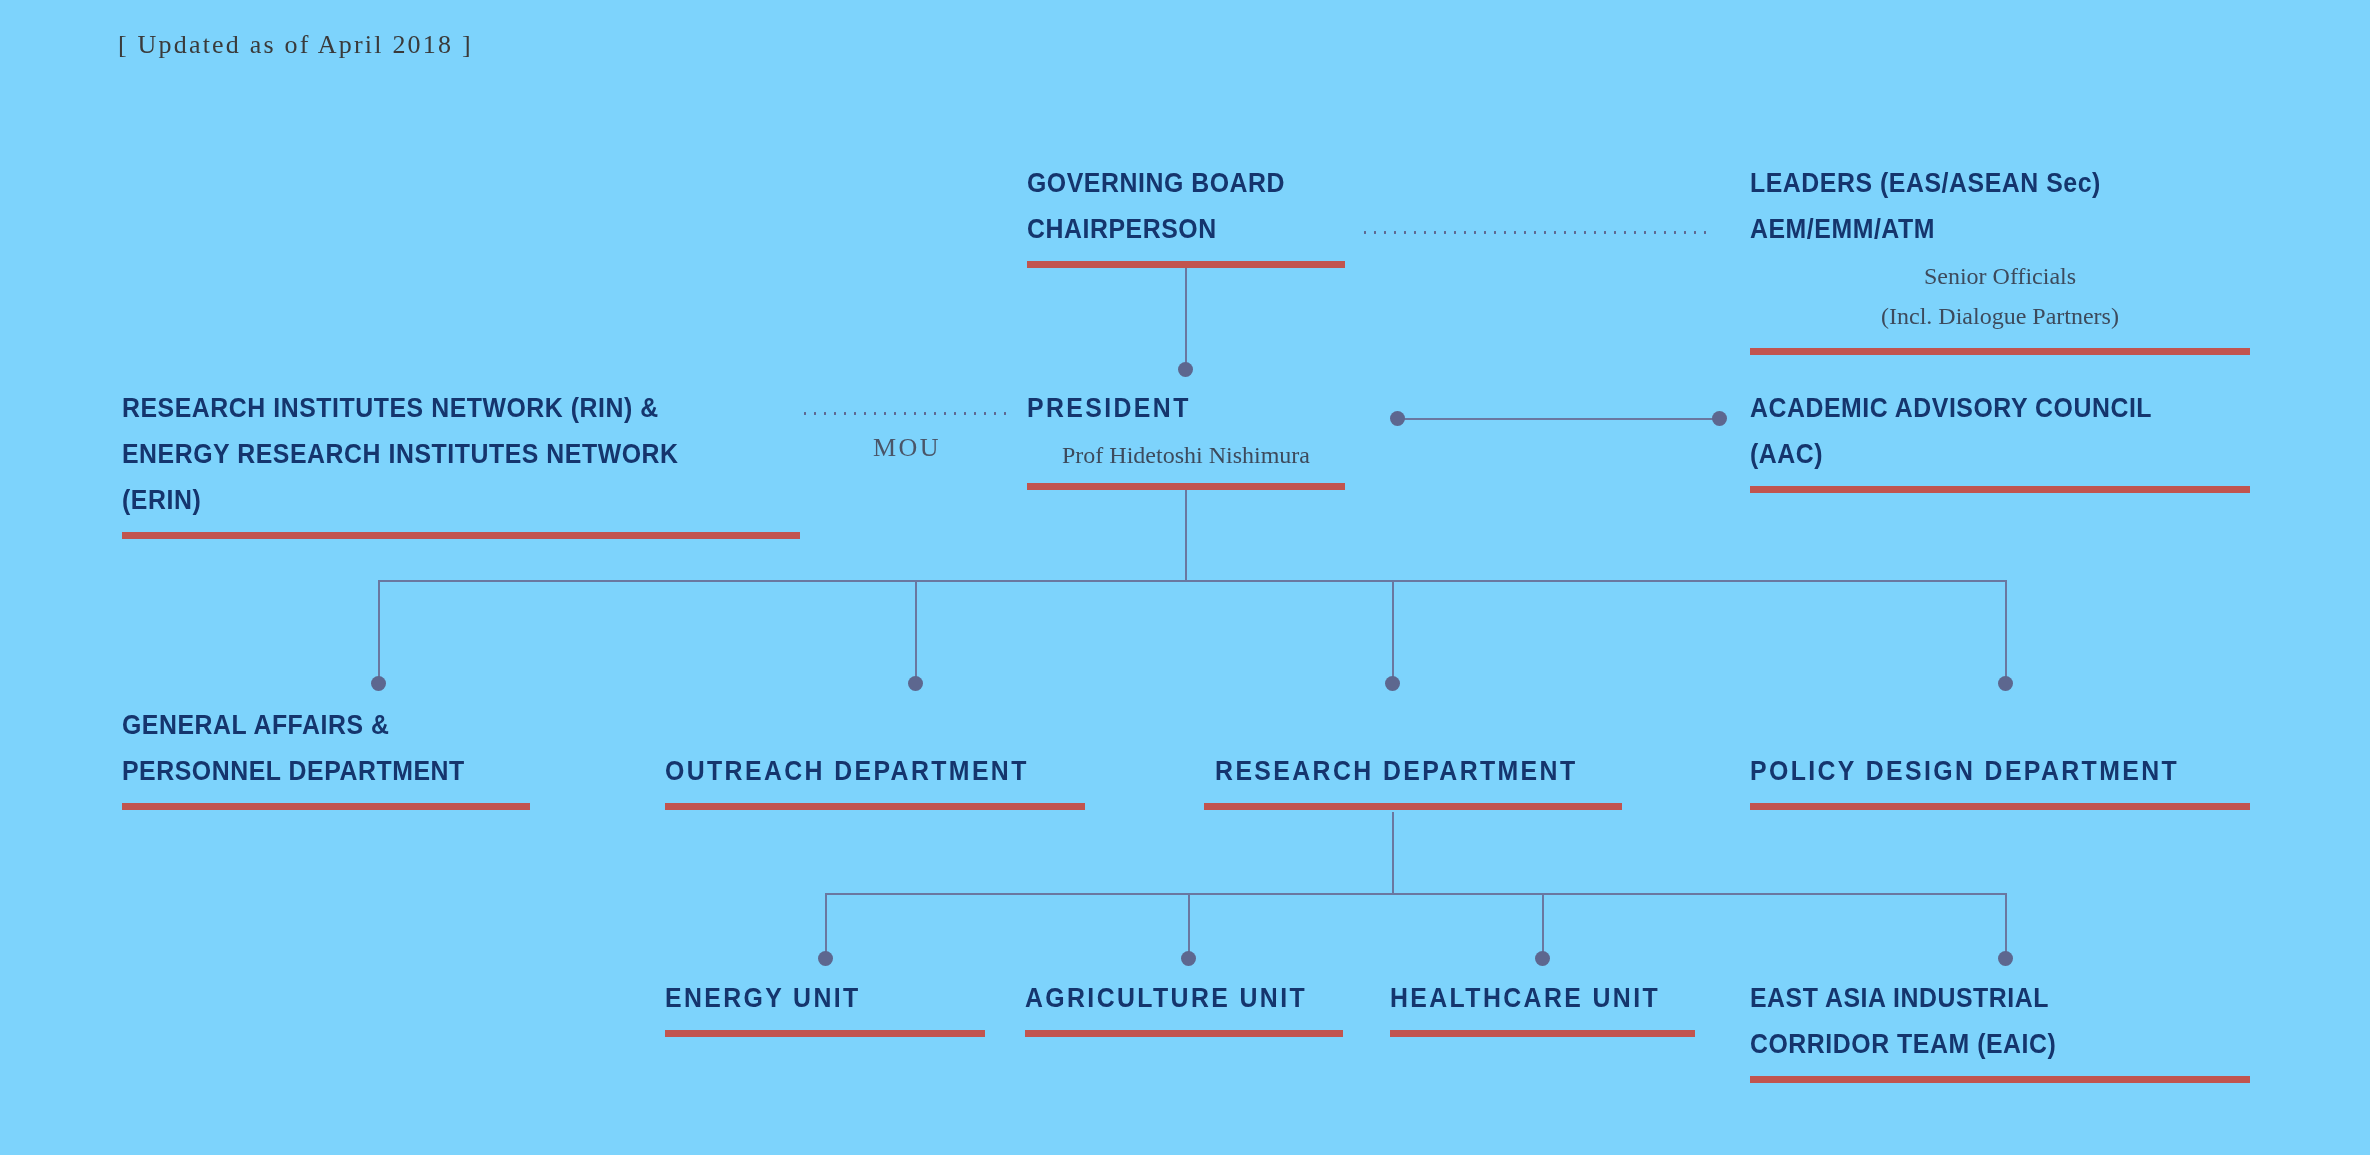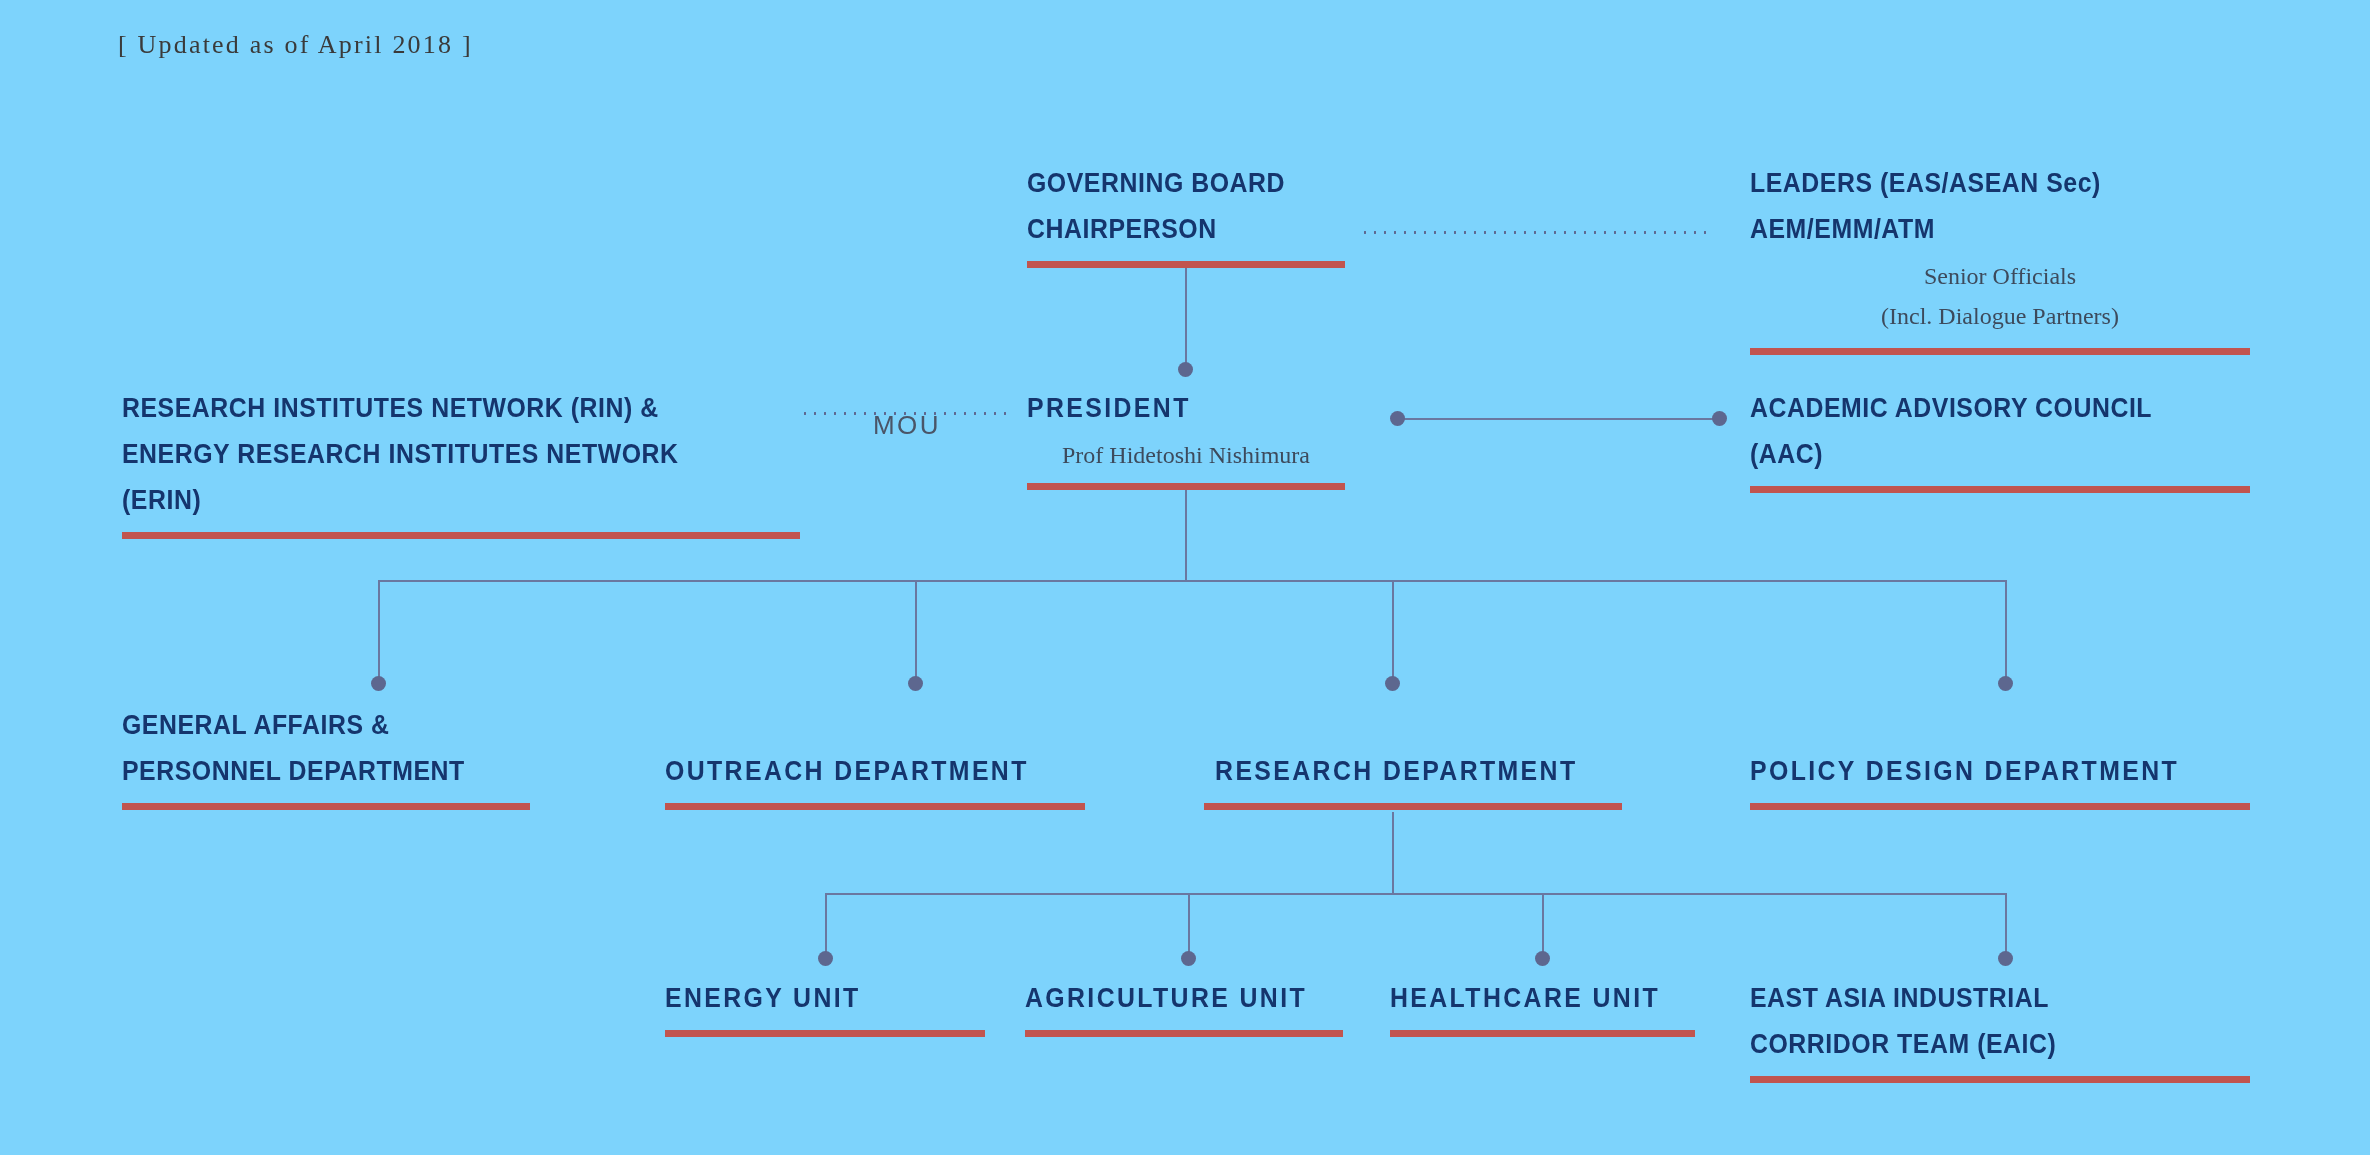--- a/index.html
+++ b/index.html
@@ -102,21 +102,21 @@
 <div id="chart-root">
 
   <div class="updated-note">[ Updated as of April 2018 ]</div>
 
   <div class="dotted" style="left:1360px; top:231px; width:352px;"></div>
 
   <div class="vline" style="left:1185px; top:268px; height:100px;"></div>
   <div class="dot" style="left:1178px; top:362px;"></div>
 
   <div class="dotted" style="left:800px; top:412px; width:212px;"></div>
-  <div class="mou-label" style="left:873px; top:410px;">MOU</div>
+  <div class="mou-label" style="left:873px; top:433px;font-family:Liberation Serif, serif;">MOU</div>
 
   <div class="hline" style="left:1398px; top:418px; width:322px;"></div>
   <div class="dot" style="left:1390px; top:411px;"></div>
   <div class="dot" style="left:1712px; top:411px;"></div>
 
   <div class="vline" style="left:1185px; top:490px; height:92px;"></div>
   <div class="hline" style="left:378px; top:580px; width:1629px;"></div>
 
   <div class="vline" style="left:378px; top:580px; height:103px;"></div>
   <div class="dot" style="left:371px; top:676px;"></div>

